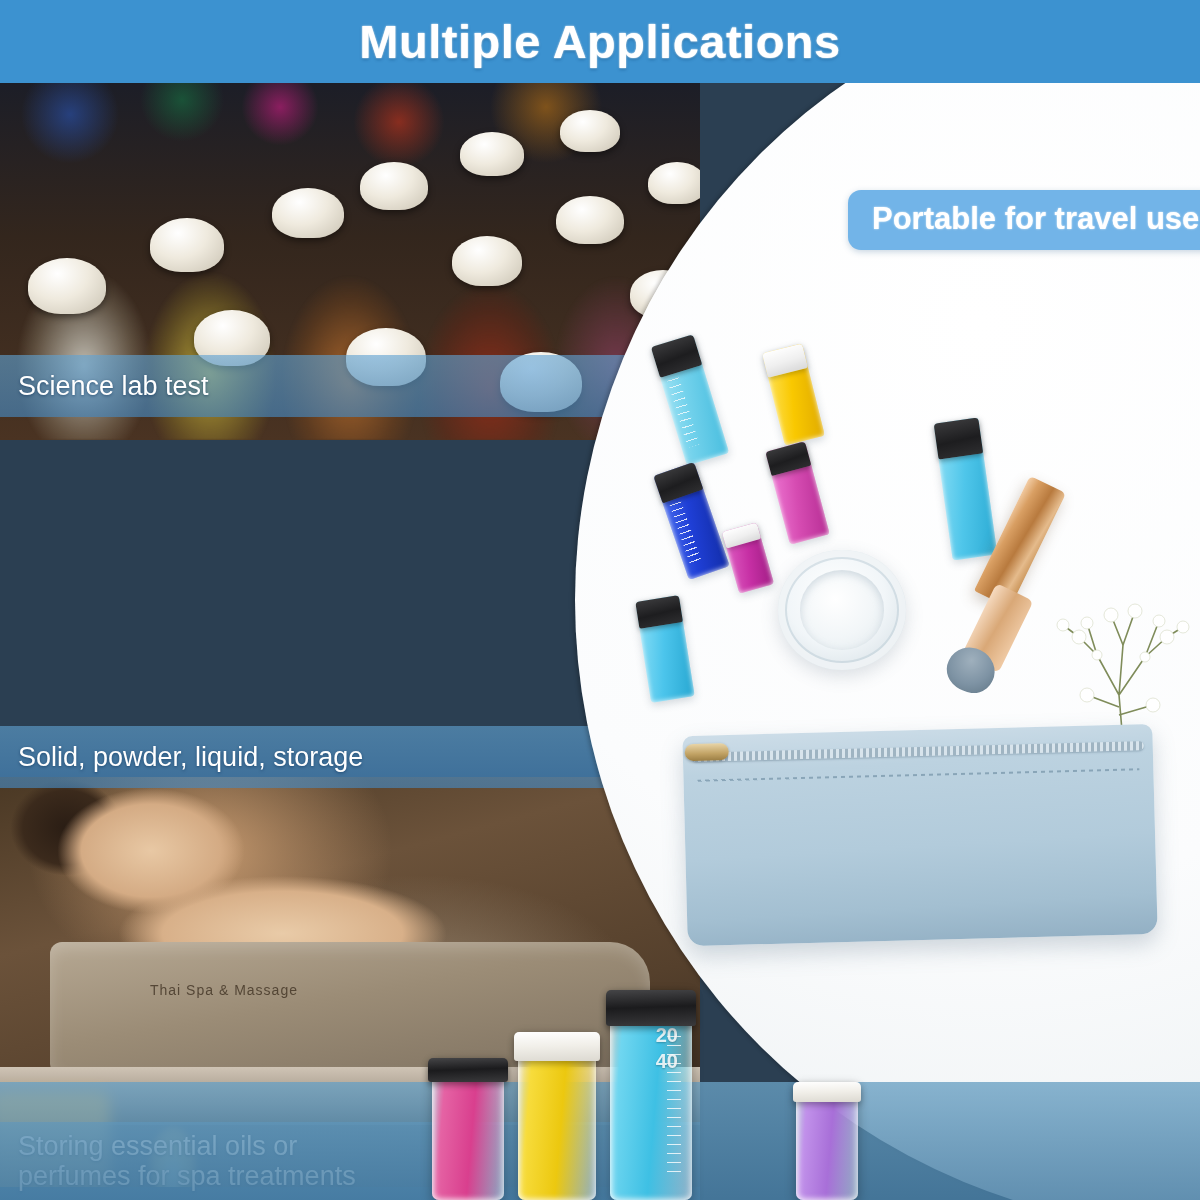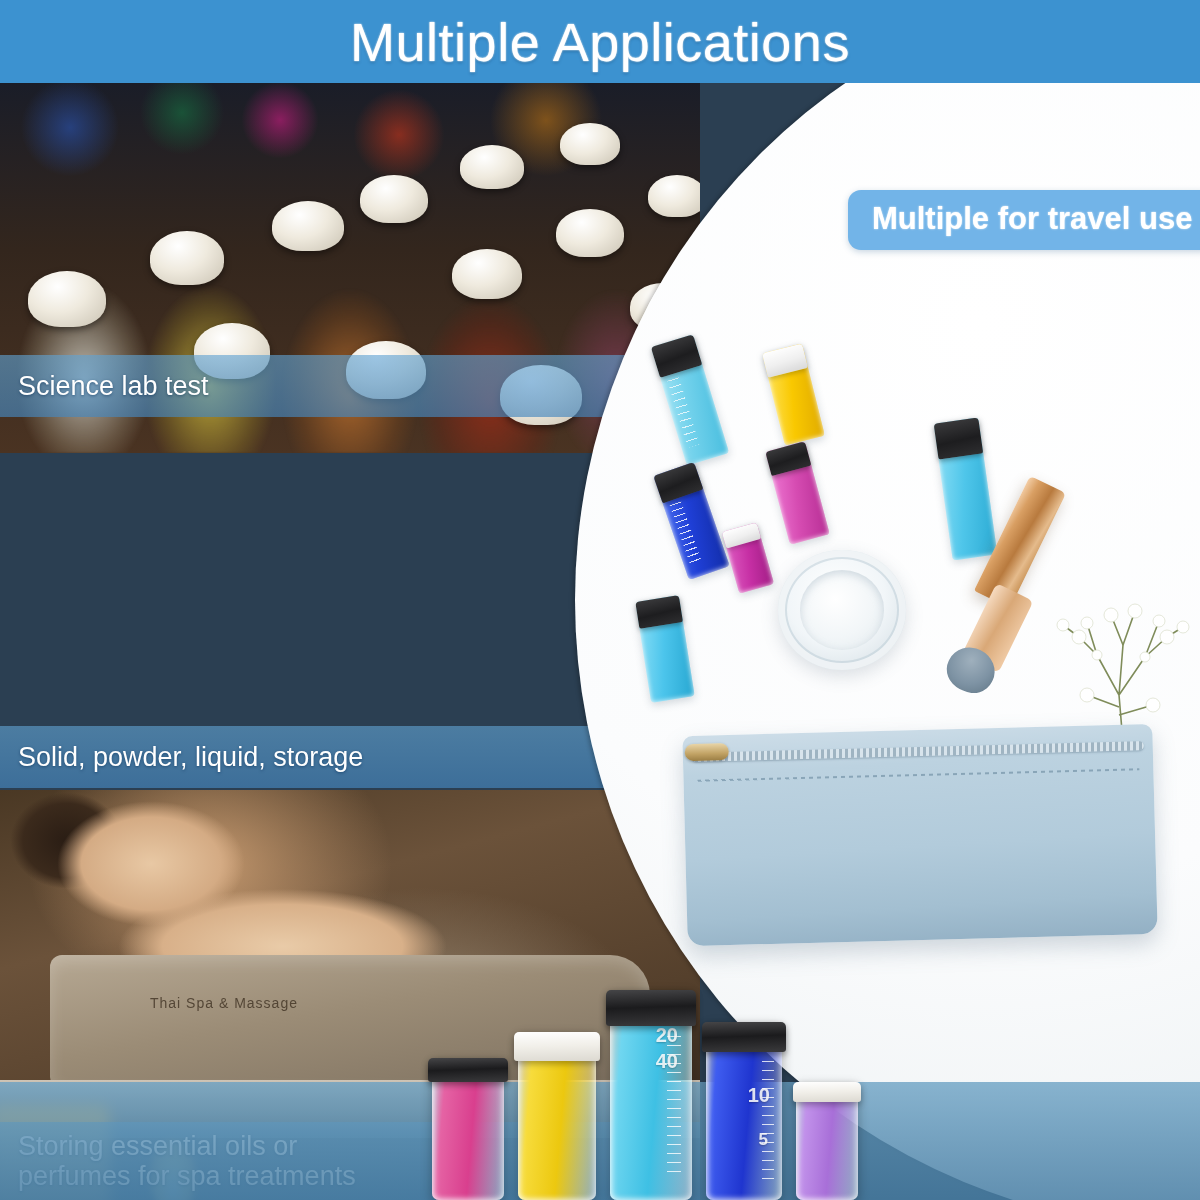--- a/index.html
+++ b/index.html
@@ -8,27 +8,27 @@
 
   #stage { position:relative; width:1200px; height:1200px; overflow:hidden; background:#2b3f52; }
 
   
   .header-banner{
     position:absolute; left:0; top:0; width:1200px; height:83px;
     background:#3c92d0; z-index:40;
     display:flex; align-items:center; justify-content:center;
   }
   .header-title{
-    font-size:54px; font-weight:normal; color:#ffffff; letter-spacing:.5px;
+    font-size:47px; font-weight:bold; color:#ffffff; letter-spacing:.5px;
     text-shadow: 0 0 2px #ffffff, 0 2px 3px rgba(0,60,110,.35);
     font-family:"Liberation Sans", sans-serif;
   }
 
   
-  .left-col{ position:absolute; left:0; top:83px; width:700px; height:895px; z-index:5; }
+  .left-col{ position:absolute; left:0; top:70px; width:700px; height:895px; z-index:5; }
 
   .panel{ position:absolute; left:0; width:700px; overflow:hidden; }
   .panel-1{ top:0;   height:337px; }
   .panel-2{ top:337; height:370px; }
   .panel-3{ top:707px; height:410px; }
 
   
   .lab-bg{
     position:absolute; inset:0;
     background:
@@ -478,21 +478,21 @@
 
     <div class="pouch" style="left:110px; top:760px; width:470px; height:210px; transform:rotate(-1.5deg);">
       <div class="pouch-zip"></div>
       <div class="pouch-seam"></div>
       <div class="pouch-pull"></div>
     </div>
 
   </div>
 
   <div class="badge" style="left:848px; top:190px;">
-    <div class="badge-text">Multiple for travel use</div>
+    <div class="badge-text">Portable for travel use</div>
   </div>
 
   <div class="fg-row">
 
     <div class="fg-bottle" style="left:432px; width:72px; height:142px;">
       <div class="glass" style="background:linear-gradient(95deg, rgba(255,255,255,.5) 0%, #e563a4 18%, #d93f8e 55%, rgba(255,255,255,.35) 100%);"></div>
       <div class="lid-blk"></div>
     </div>
 
     <div class="fg-bottle" style="left:518px; width:78px; height:168px;">
@@ -501,27 +501,20 @@
     </div>
 
     <div class="fg-bottle" style="left:610px; width:82px; height:210px;">
       <div class="glass" style="background:linear-gradient(95deg, rgba(255,255,255,.55) 0%, #6fd6f0 16%, #3ec0e4 55%, rgba(255,255,255,.4) 100%);"></div>
       <div class="ticks"></div>
       <div class="num" style="right:14px; top:34px;">20</div>
       <div class="num" style="right:14px; top:60px;">40</div>
       <div class="lid-blk"></div>
     </div>
 
-    <div class="fg-bottle" style="left:706px; width:76px; height:178px;">
-      <div class="glass" style="background:linear-gradient(95deg, rgba(255,255,255,.5) 0%, #3f5df0 16%, #1f35cf 55%, rgba(255,255,255,.35) 100%);"></div>
-      <div class="ticks" style="right:10%;"></div>
-      <div class="num" style="right:12px; top:62px;">10</div>
-      <div class="num" style="right:14px; top:108px; font-size:17px;">5</div>
-      <div class="lid-blk"></div>
-    </div>
 
     <div class="fg-bottle" style="left:796px; width:62px; height:118px;">
       <div class="glass" style="background:linear-gradient(95deg, rgba(255,255,255,.6) 0%, #c191ea 18%, #a86fd8 55%, rgba(255,255,255,.4) 100%);"></div>
       <div class="lid-wht"></div>
     </div>
 
   </div>
 
   <div class="water-line"></div>
 

